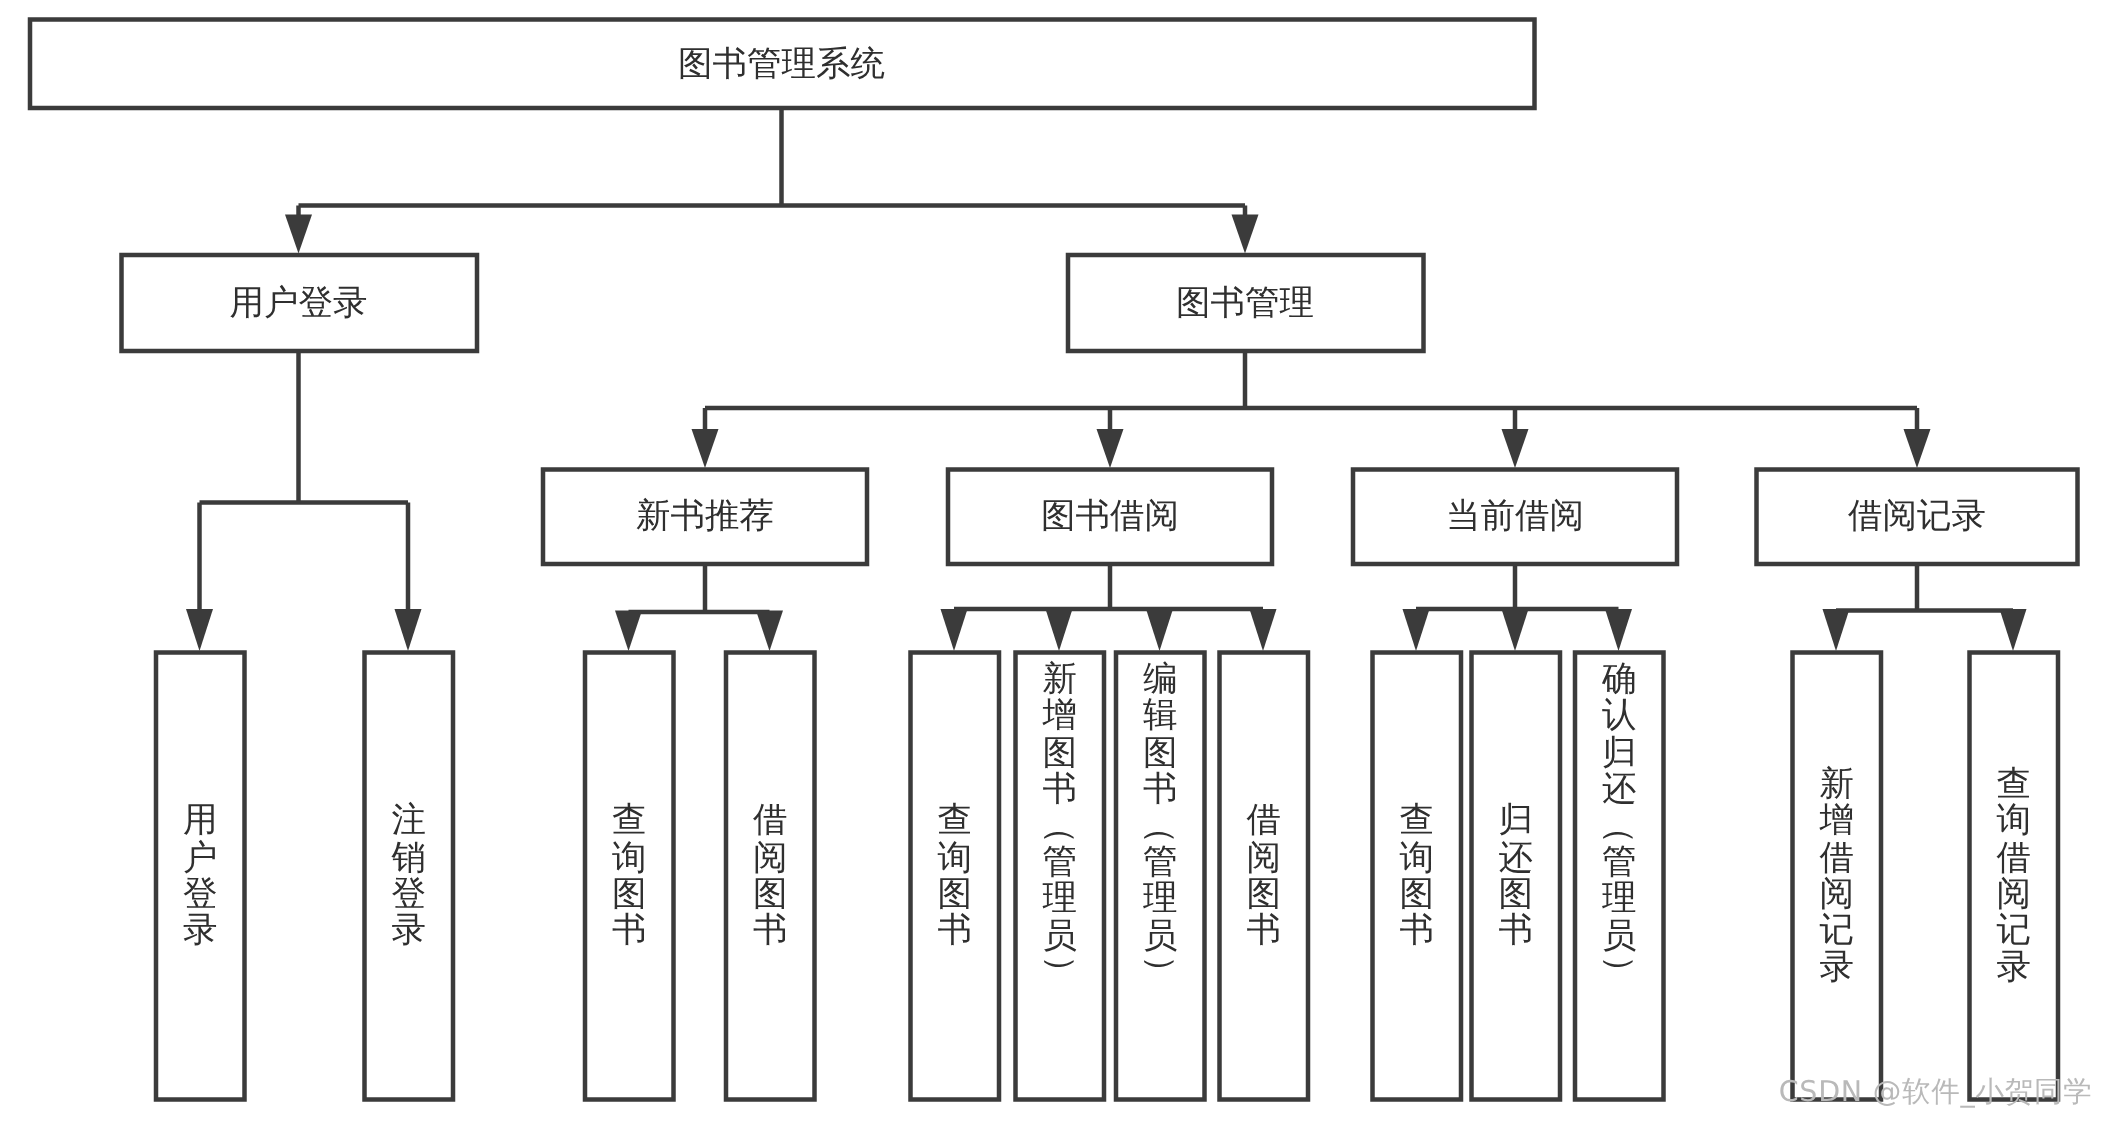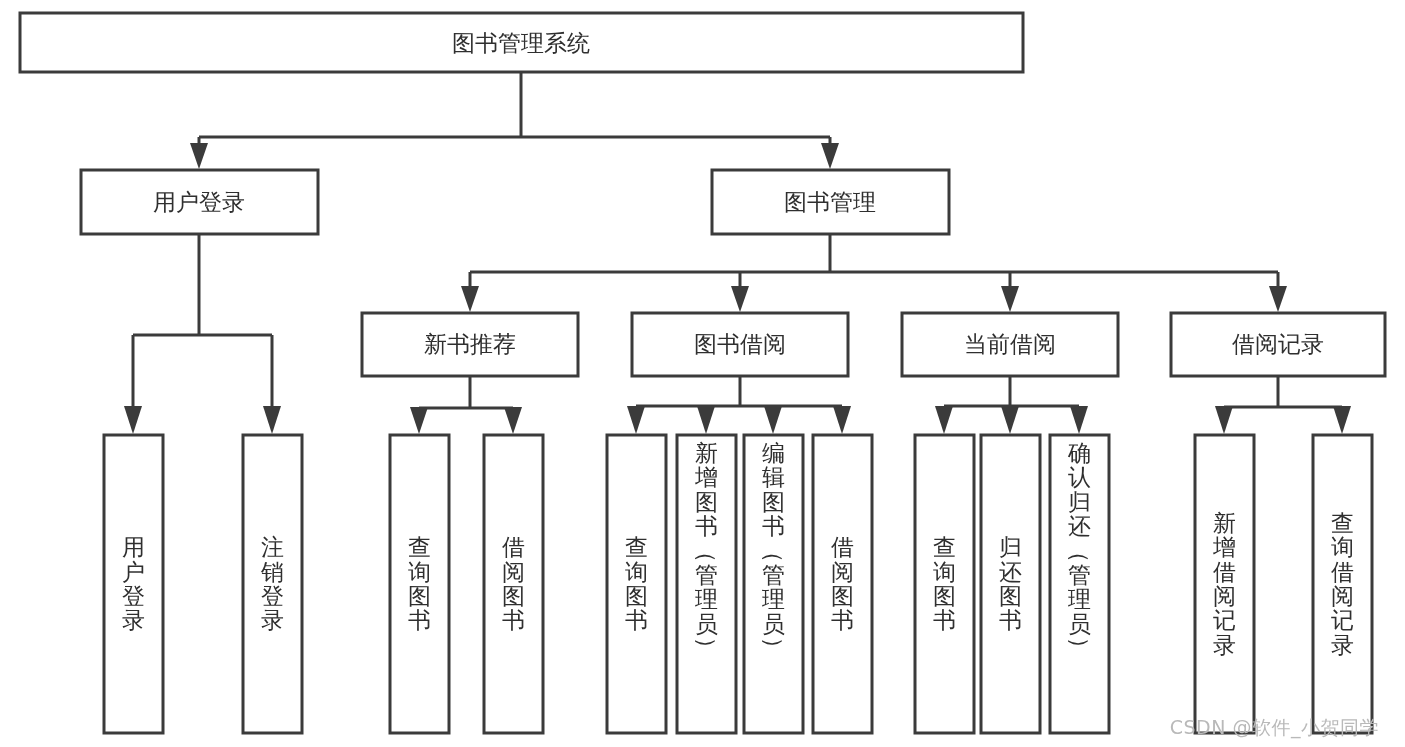--- a/index.html
+++ b/index.html
@@ -62,21 +62,21 @@
   }
   .vlabel span {
     display: block;
   }
   .vlabel .rot {
     display: block;
     transform: rotate(90deg);
   }
   .watermark {
     position: absolute;
-    right: 26px;
+    right: 10px;
     bottom: 6px;
     font-family: "DejaVu Sans", "Liberation Sans", sans-serif;
     font-size: 19px;
     color: #b9b9b9;
     letter-spacing: 0.5px;
     white-space: nowrap;
     pointer-events: none;
   }
 </style>
 </head>

